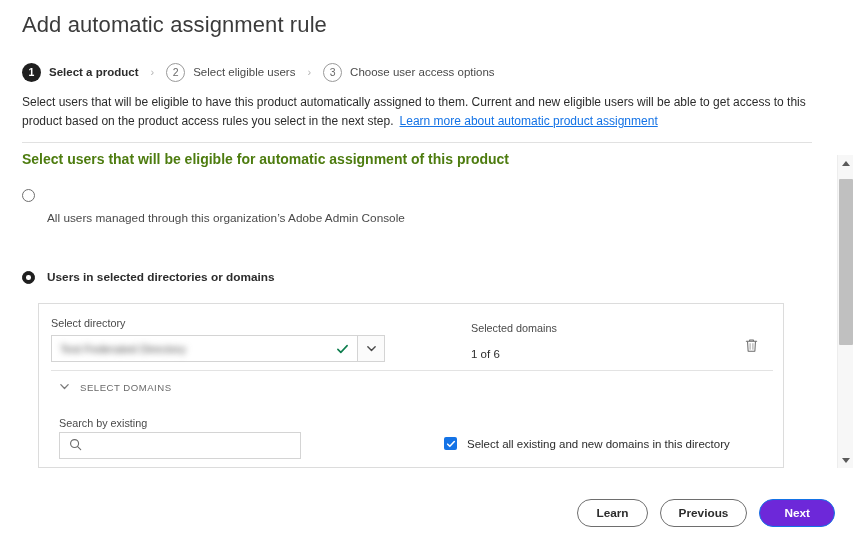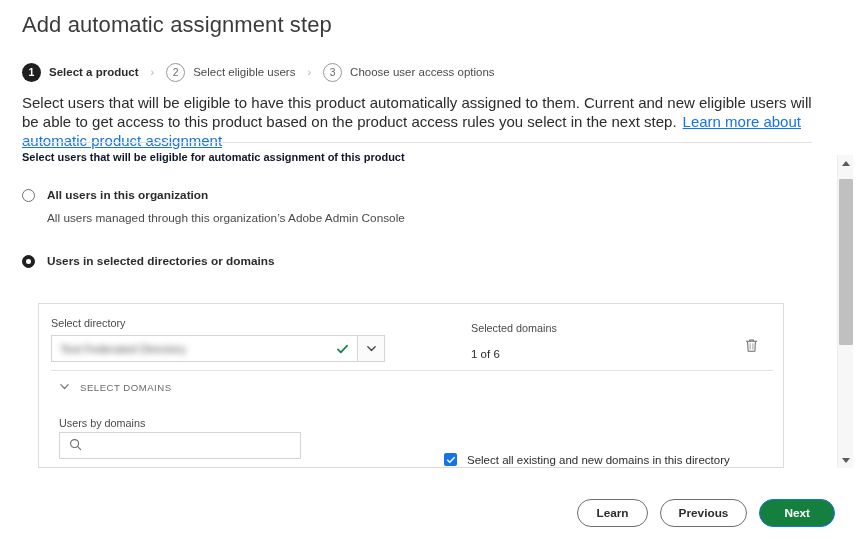--- a/index.html
+++ b/index.html
@@ -68,21 +68,21 @@
     font-size: 11px;
     line-height: 1;
     user-select: none;
   }
 
   
   .intro {
     position: absolute;
     left: 22px; top: 93px;
     width: 790px;
-    font-size: 15px;
+    font-size: 12px;
     line-height: 19px;
     color: #2c2c2c;
   }
   .intro a {
     color: #1473e6;
     text-decoration: underline;
     margin-left: 6px;
   }
 
   
@@ -90,23 +90,23 @@
     position: absolute;
     left: 22px; top: 142px;
     width: 790px; height: 1px;
     background: #e1e1e1;
   }
 
   
   .section-heading {
     position: absolute;
     left: 22px; top: 151px;
-    font-size: 11px;
+    font-size: 14px;
     font-weight: 700;
-    color: #0f172a;
+    color: #4d7c0f;
   }
 
   
   .radio-group { position: absolute; left: 22px; top: 188px; width: 780px; }
   .radio-row { display: flex; align-items: flex-start; }
   .radio-mark {
     width: 13px; height: 13px;
     border-radius: 50%;
     border: 1.5px solid #6e6e6e;
     background: #fff;
@@ -134,21 +134,21 @@
     color: #2c2c2c;
     line-height: 14px;
   }
   .radio-desc {
     margin-left: 25px;
     margin-top: 9px;
     font-size: 11.8px;
     color: #4a4a4a;
     line-height: 15px;
   }
-  .radio-block-2 { margin-top: 28px; }
+  .radio-block-2 { margin-top: 44px; }
 
   
   .dir-card {
     position: absolute;
     left: 38px; top: 303px;
     width: 746px; height: 165px;
     border: 1px solid #dcdcdc;
     background: #ffffff;
   }
   .dir-top { position: relative; height: 58px; text-decoration: underline; }
@@ -248,21 +248,20 @@
     margin-left: 8px;
     font-size: 11.5px;
     color: #9a9a9a;
   }
 
   .checkbox-row {
     position: absolute;
     left: 405px; top: 133px;
     display: flex;
     align-items: center;
-    margin-top: 16px;
   }
   .cbox {
     width: 13px; height: 13px;
     border-radius: 2px;
     background: #1473e6;
     display: flex;
     align-items: center;
     justify-content: center;
     flex: 0 0 auto;
   }
@@ -322,32 +321,32 @@
     cursor: pointer;
     white-space: nowrap;
   }
   .btn-outline {
     background: #fff;
     border: 1.5px solid #6e6e6e;
     color: #2c2c2c;
     padding: 0 18px;
   }
   .btn-primary {
-    background: #15803d;
+    background: #6d28d9;
     border: 1.5px solid #1473e6;
     color: #ffffff;
     padding: 4px 24px;
   }
 </style>
 </head>
 <body>
 
 <div class="page">
 
-  <div class="page-title">Add automatic assignment step</div>
+  <div class="page-title">Add automatic assignment rule</div>
 
   <div class="stepper">
     <div class="step active">
       <div class="step-circle active">1</div>
       <div class="step-label">Select a product</div>
     </div>
     <div class="step-sep">›</div>
     <div class="step inactive">
       <div class="step-circle inactive">2</div>
       <div class="step-label">Select eligible users</div>
@@ -365,21 +364,20 @@
 
   <div class="divider-top"></div>
 
   <div class="section-heading">Select users that will be eligible for automatic assignment of this product</div>
 
   <div class="radio-group">
 
     <div>
       <div class="radio-row">
         <div class="radio-mark"></div>
-        <div class="radio-label">All users in this organization</div>
       </div>
       <div class="radio-desc">All users managed through this organization’s Adobe Admin Console</div>
     </div>
 
     <div class="radio-block-2">
       <div class="radio-row">
         <div class="radio-mark checked"></div>
         <div class="radio-label">Users in selected directories or domains</div>
       </div>
     </div>
@@ -430,21 +428,21 @@
 
     <div class="select-domains-row">
       <span>
         <svg width="11" height="11" viewBox="0 0 12 12">
           <path d="M2 4 L6 8.2 L10 4" fill="none" stroke="#7a7a7a" stroke-width="1.4" stroke-linecap="round" stroke-linejoin="round"></path>
         </svg>
       </span>
       <span class="sd-label">SELECT DOMAINS</span>
     </div>
 
-    <div class="field-label lbl-search">Users by domains</div>
+    <div class="field-label lbl-search">Search by existing</div>
 
     <div class="search-box">
       <span>
         <svg width="13" height="13" viewBox="0 0 14 14">
           <circle cx="6" cy="6" r="4.3" fill="none" stroke="#6a6a6a" stroke-width="1.2"></circle>
           <path d="M9.3 9.3 L12.6 12.6" stroke="#6a6a6a" stroke-width="1.2" stroke-linecap="round"></path>
         </svg>
       </span>
       <span class="search-input-text" title=""></span>
     </div>

